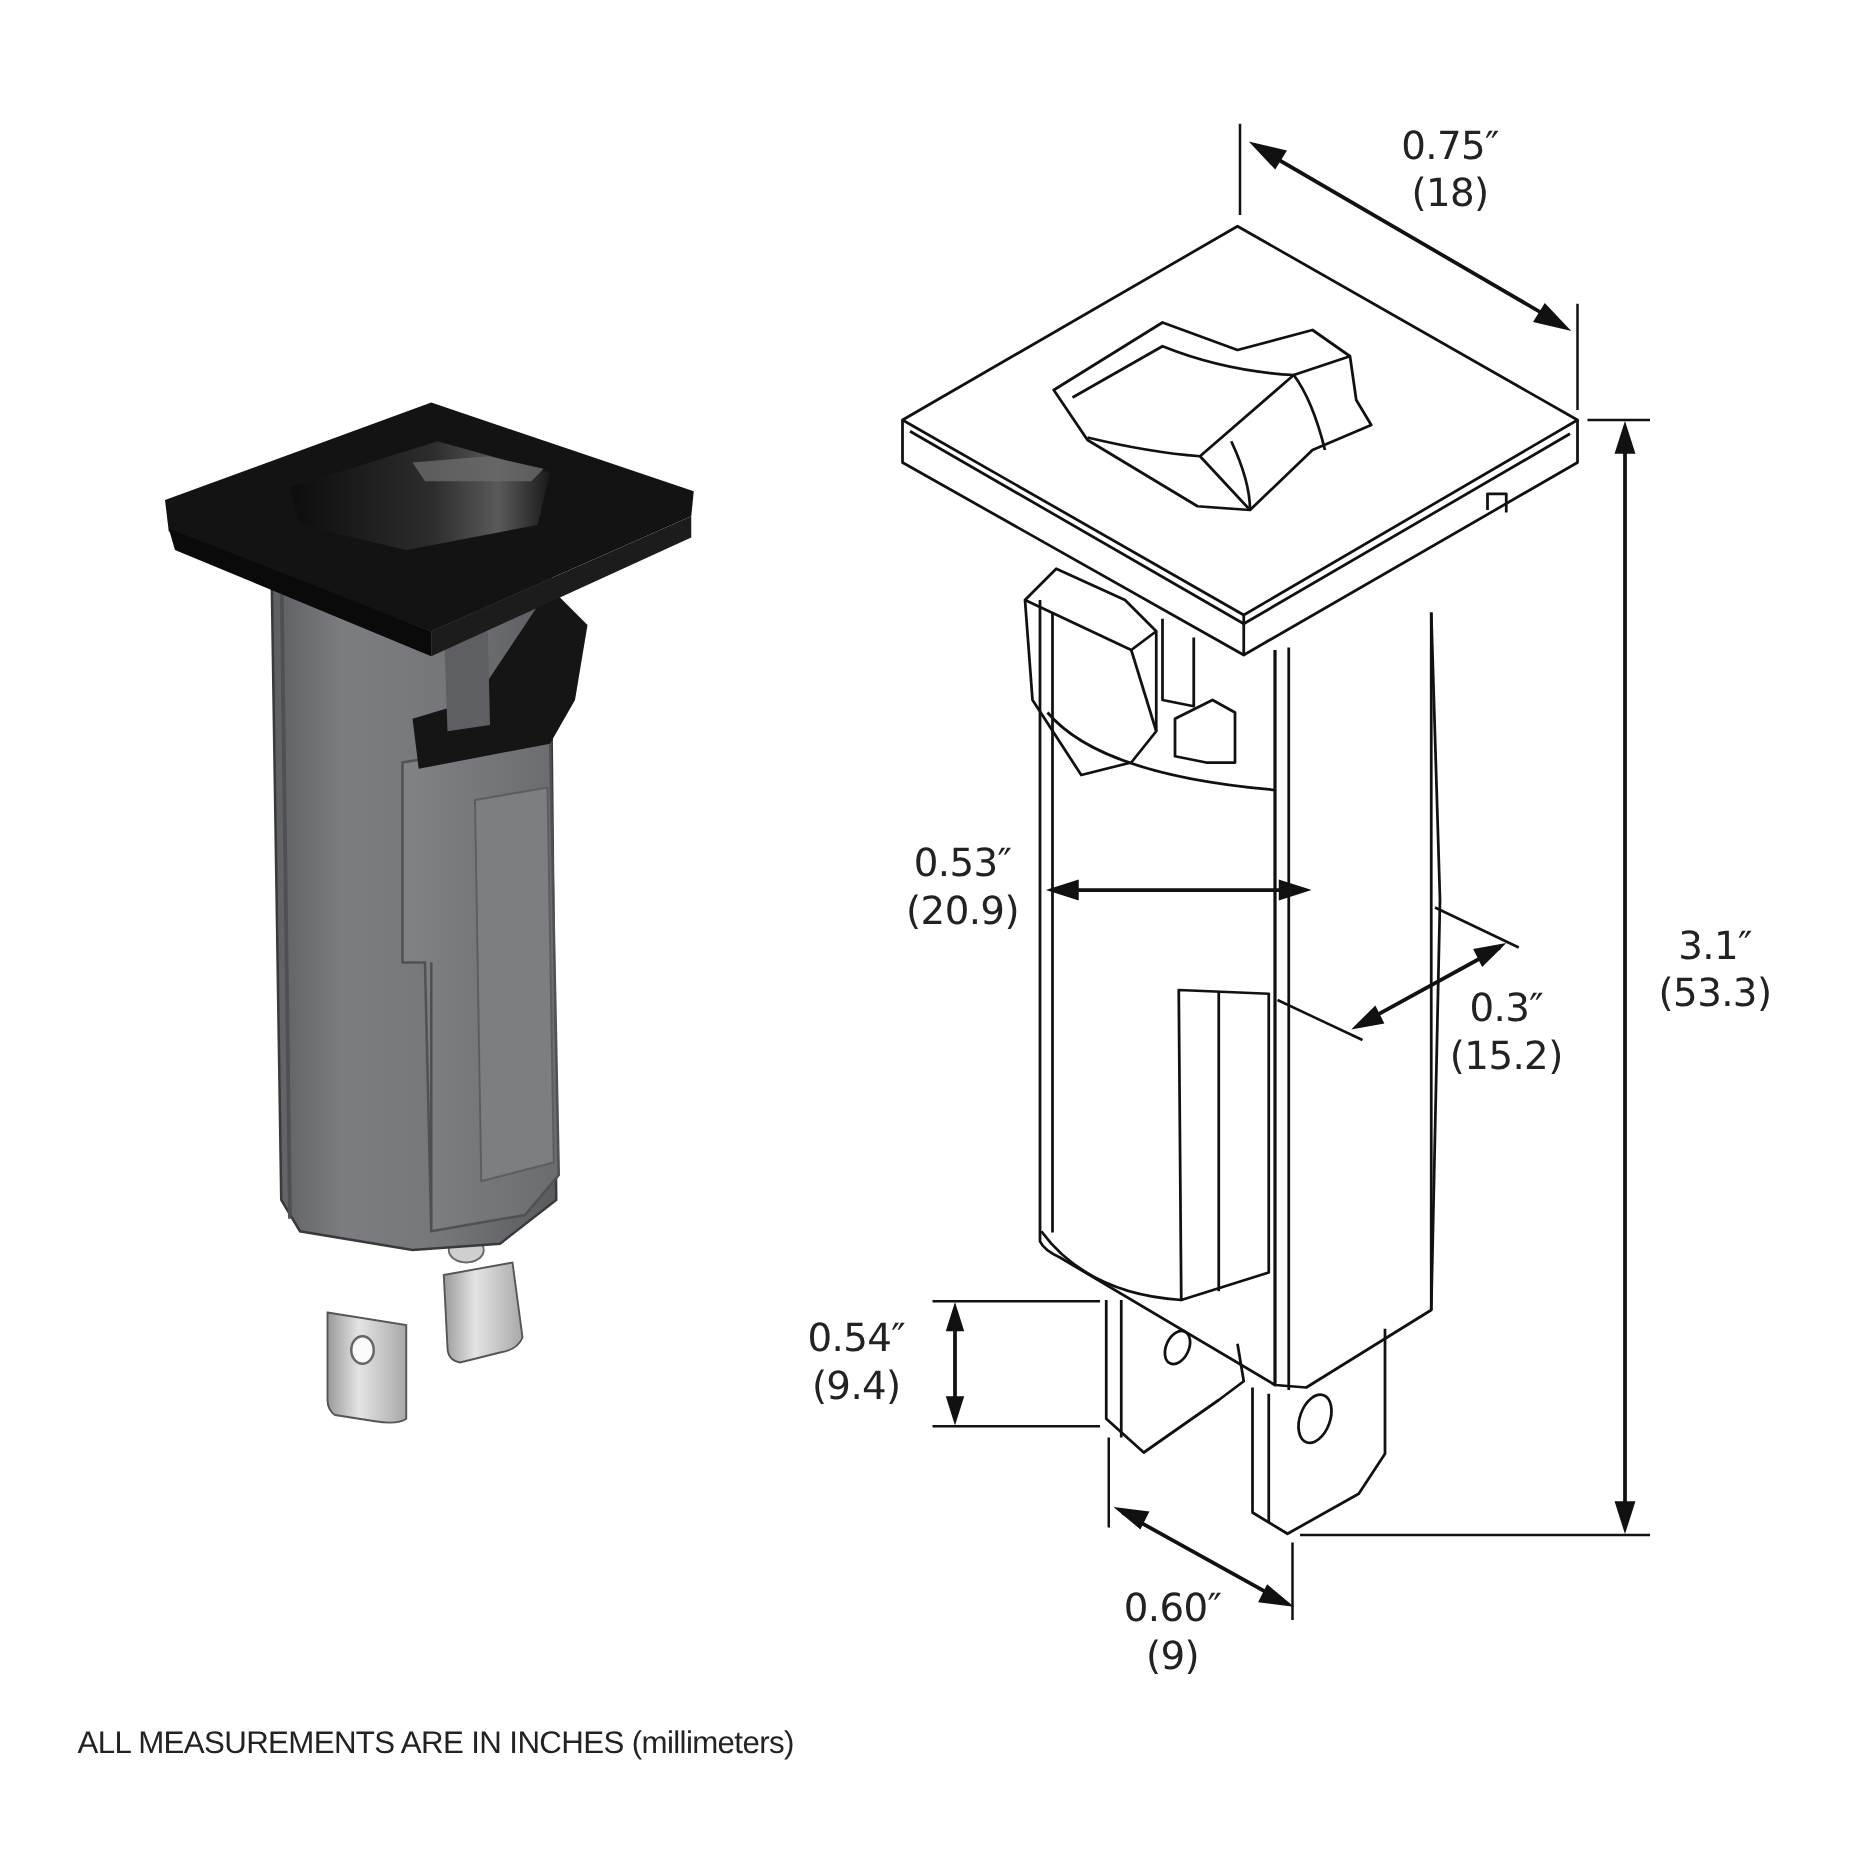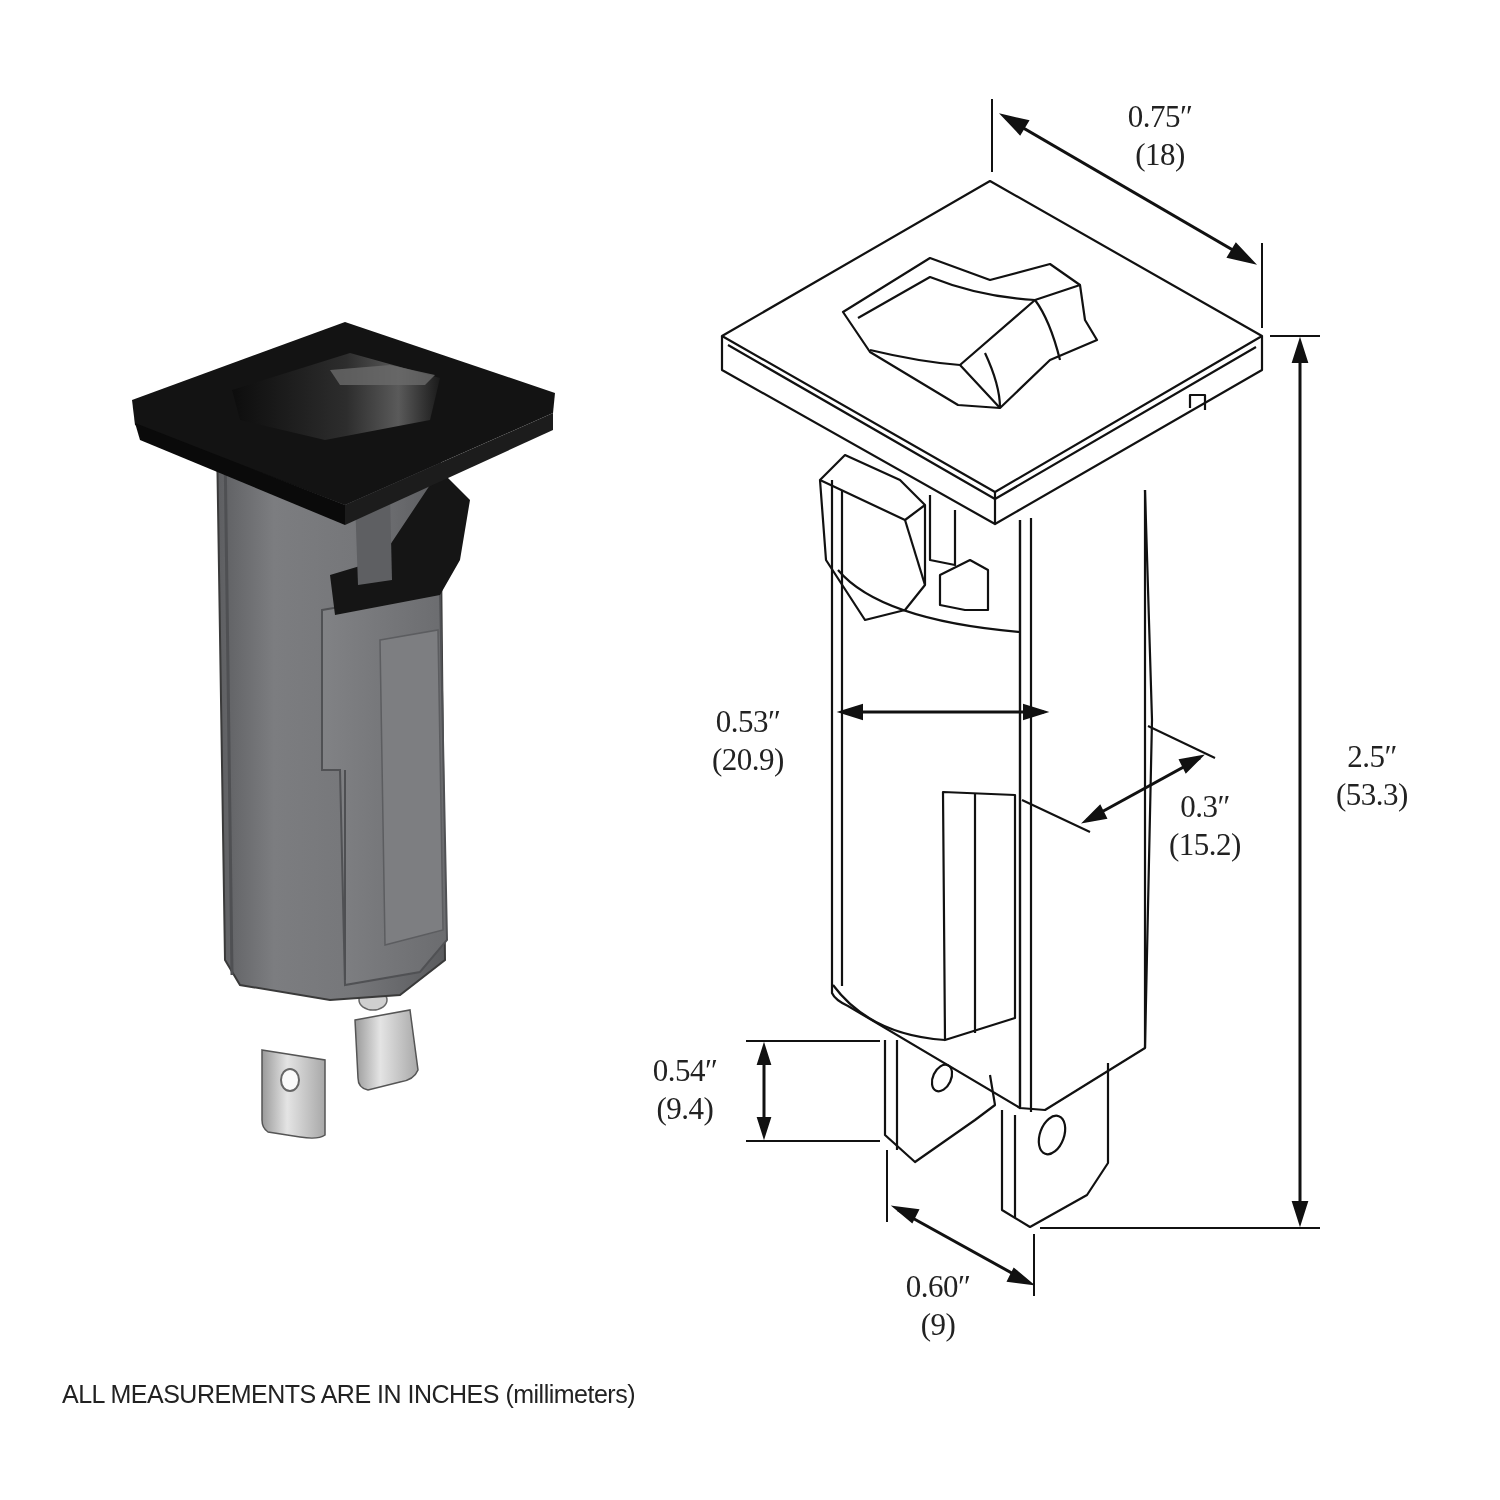--- a/index.html
+++ b/index.html
@@ -2,21 +2,21 @@
 <html><head>
 <meta charset="utf-8">
 <style>
   html, body { margin: 0; padding: 0; background: #ffffff; }
   body { width: 1500px; height: 1500px; position: relative; overflow: hidden;
          font-family: "DejaVu Sans", sans-serif; color: #1a1a1a; }
   .stage { position: absolute; left: 0; top: 0; width: 1500px; height: 1500px; }
   svg { position: absolute; left: 0; top: 0; }
   .dim { position: absolute; text-align: center; font-size: 31px; line-height: 38px;
          color: #222; font-family: "DejaVu Sans", sans-serif; letter-spacing: -0.5px; }
-  .dim span { display: block; font-family: Liberation Serif, serif; }
+  .dim span { display: block; }
   .footnote { position: absolute; left: 62px; top: 1380px; font-size: 25px; color: #222;
               font-family: Liberation Sans, sans-serif; letter-spacing: -0.5px; }
 </style>
 </head>
 <body>
 
 <div class="stage">
 
   <svg width="1500" height="1500" viewBox="0 0 1500 1500">
     <defs>
@@ -148,30 +148,30 @@
       <line x1="898" y1="1210" x2="1028" y2="1282" stroke-width="3"></line>
       <path d="M894 1207 L918 1210 L912 1222 Z"></path>
       <path d="M1032 1284 L1008 1281 L1014 1269 Z"></path>
     </g>
   </svg>
 
   <div class="dim" style="left:1095px; top:98px; width:130px;">
     <span>0.75″</span>
     <span>(18)</span>
   </div>
-  <div class="dim" style="left:688px; top:672px; width:120px;margin-top:31px;">
+  <div class="dim" style="left:710px; top:672px; width:120px;">
     <span>0.53″</span>
     <span>(20.9)</span>
   </div>
   <div class="dim" style="left:1145px; top:788px; width:120px;">
     <span>0.3″</span>
     <span>(15.2)</span>
   </div>
   <div class="dim" style="left:1312px; top:738px; width:120px;">
-    <span>2.5″</span>
+    <span>3.1″</span>
     <span>(53.3)</span>
   </div>
   <div class="dim" style="left:630px; top:1052px; width:110px;">
     <span>0.54″</span>
     <span>(9.4)</span>
   </div>
   <div class="dim" style="left:878px; top:1268px; width:120px;">
     <span>0.60″</span>
     <span>(9)</span>
   </div>

